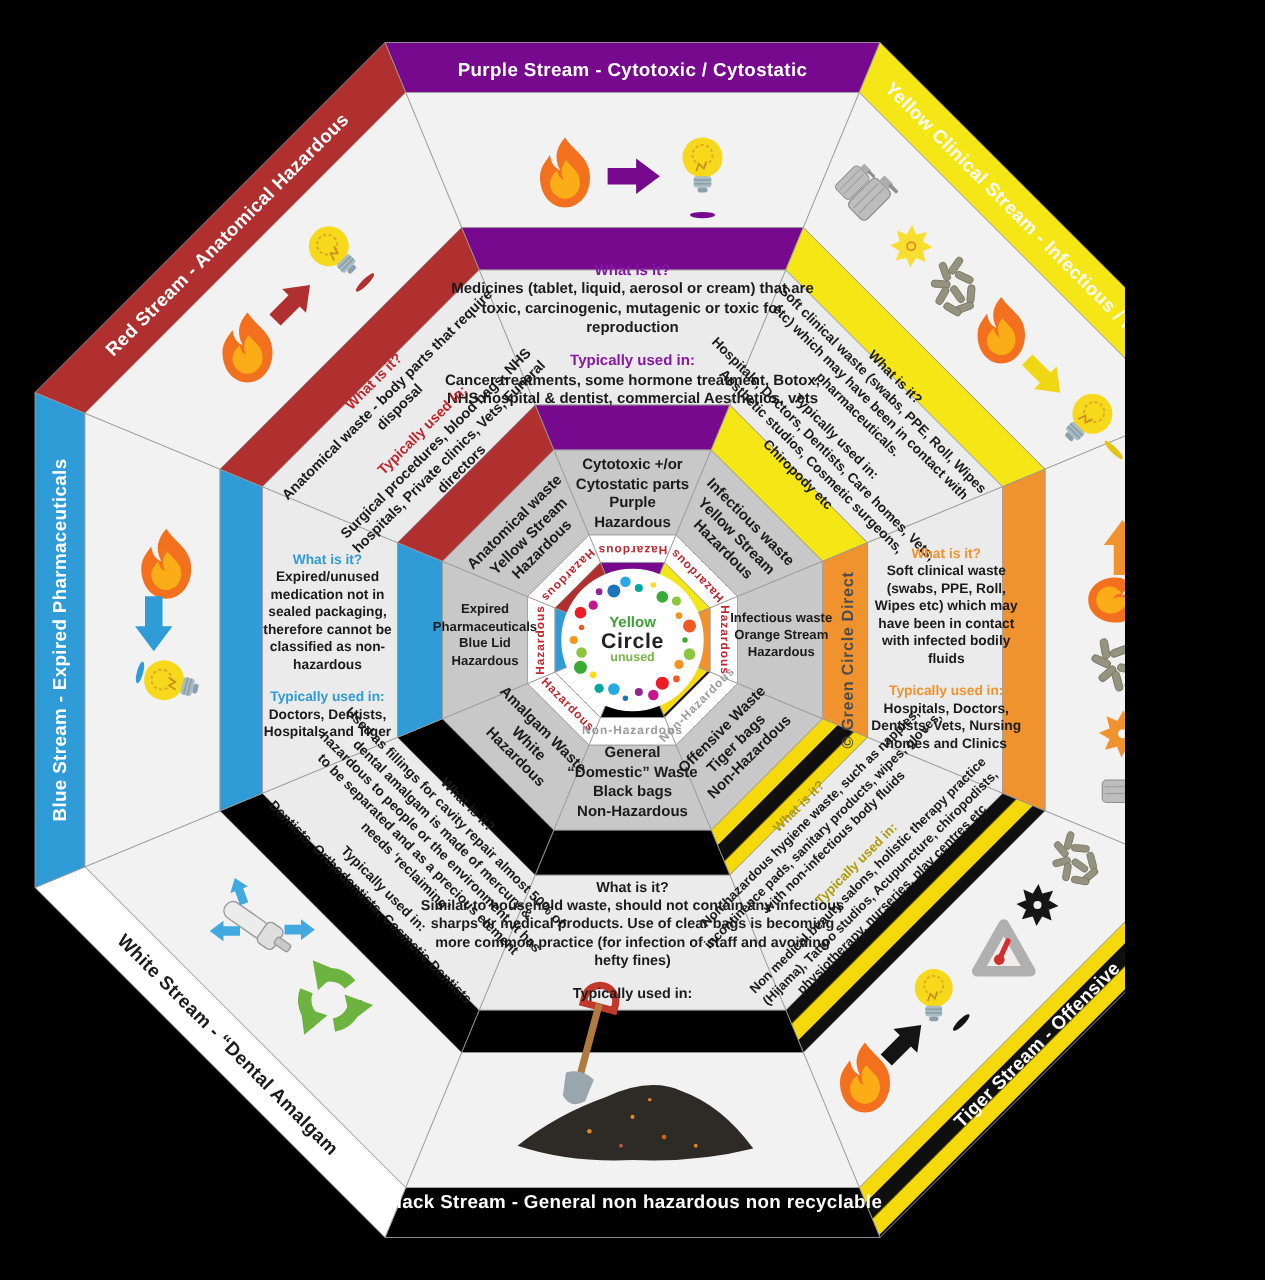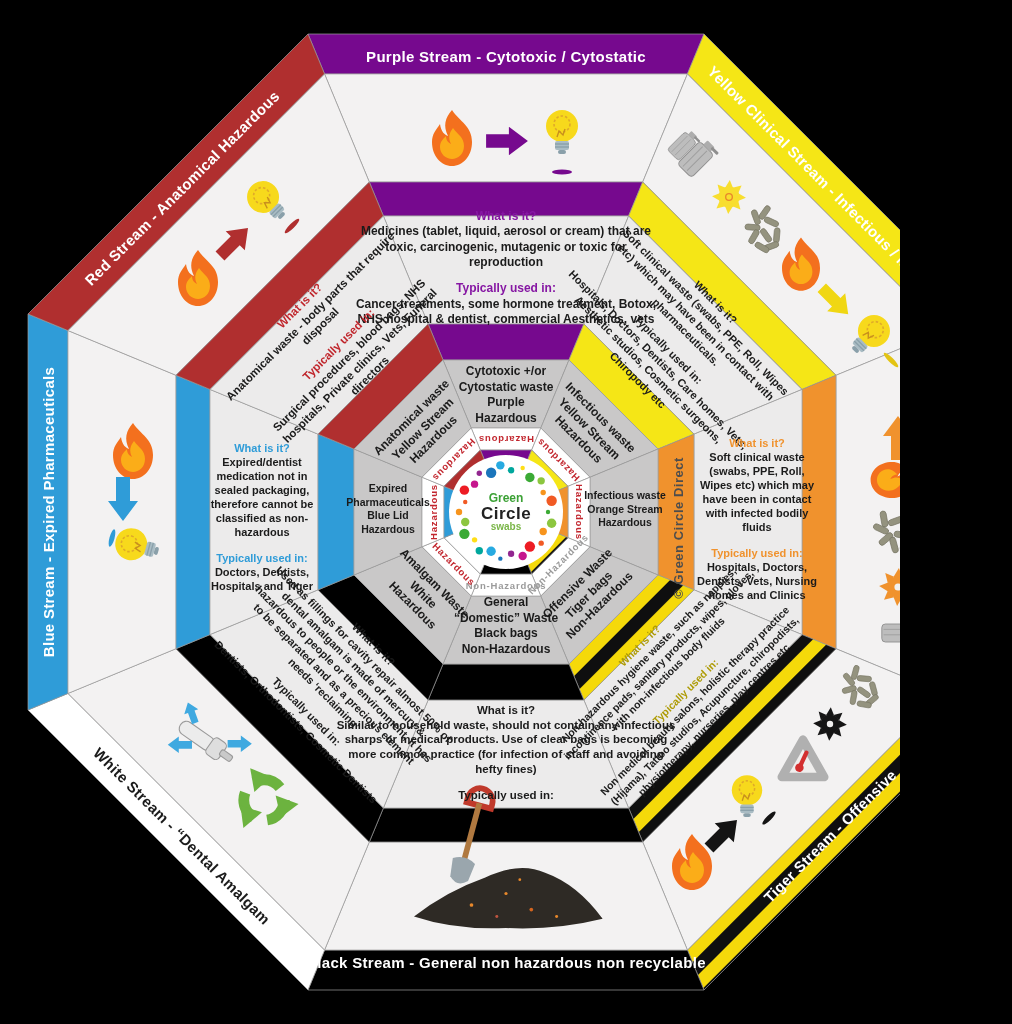--- a/index.html
+++ b/index.html
@@ -313,33 +313,33 @@
   <span class="lbl">Typically used in:</span>
 </div>
 <div class="ov block" style="left: 335px; top: 683px; width: 250px; font-size: 11px; --r: 45deg; --accent: #1B1B1B;">
   <span class="lbl">What is it?</span>
   <span class="bd">Used as fillings for cavity repair almost 50% of dental amalgam is made of mercury &amp; hazardous to people or the environment, it has to be separated and as a precious element needs ‘reclaiming’</span>
   <span class="lbl">Typically used in:</span>
   <span class="bd">Dentists, Orthodontists, Cosmetic Dentists</span>
 </div>
 <div class="ov block" style="left: 262px; top: 517px; width: 124px; font-size: 11px; --accent: #2F9CD8;">
   <span class="lbl">What is it?</span>
-  <span class="bd">Expired/dentist medication not in sealed packaging, therefore cannot be classified as non-hazardous</span>
+  <span class="bd">Expired/unused medication not in sealed packaging, therefore cannot be classified as non-hazardous</span>
   <span class="lbl">Typically used in:</span>
   <span class="bd">Doctors, Dentists, Hospitals and Tiger</span>
 </div>
 <div class="ov block" style="left: 335px; top: 341px; width: 235px; font-size: 11.5px; --r: -45deg; --accent: #C0272D;">
   <span class="lbl">What is it?</span>
   <span class="bd">Anatomical waste - body parts that require disposal</span>
   <span class="lbl">Typically used in:</span>
   <span class="bd">Surgical procedures, blood bags, NHS hospitals, Private clinics, Vets, Funeral directors</span>
 </div>
 
 <div class="ov ringlbl" style="left:506px;top:395px;width:200px">Cytotoxic +/or
-Cytostatic waste
+Cytostatic parts
 Purple
 Hazardous</div>
 <div class="ov ringlbl" style="left:589px;top:429px;width:160px;--r:45deg">Infectious waste
 Yellow Stream
 Hazardous</div>
 <div class="ov ringlbl" style="left:625px;top:509px;width:120px;font-size:10.5px">Infectious waste
 Orange Stream
 Hazardous</div>
 <div class="ov ringlbl" style="left:589px;top:595px;width:160px;--r:-45deg">Offensive Waste
 Tiger bags
@@ -364,18 +364,18 @@
 <span class="ov hz" style="left: 579px; top: 512px; --r: 90deg; color: rgb(194, 38, 46);">Hazardous</span>
 <span class="ov hz" style="left: 558px; top: 564px; --r: -45deg; color: rgb(155, 155, 155);">Non-Hazardous</span>
 <span class="ov hz" style="left: 506px; top: 585px; --r: 0deg; color: rgb(155, 155, 155);">Non-Hazardous</span>
 <span class="ov hz" style="left: 454px; top: 564px; --r: 45deg; color: rgb(194, 38, 46);">Hazardous</span>
 <span class="ov hz" style="left: 433px; top: 512px; --r: -90deg; color: rgb(194, 38, 46);">Hazardous</span>
 <span class="ov hz" style="left: 454px; top: 460px; --r: 135deg; color: rgb(194, 38, 46);">Hazardous</span>
 
 <span class="ov wm" style="left:678px;top:528px;--r:-90deg">© Green Circle Direct</span>
 
 <div class="ov logo-txt" style="left:506px;top:512px;width:90px">
-  <span class="logo-green">Green</span>
+  <span class="logo-green">Yellow</span>
   <span class="logo-circle">Circle</span>
-  <span class="logo-direct">swabs</span>
+  <span class="logo-direct">unused</span>
 </div>
 
 </div>
 
 </body></html>

